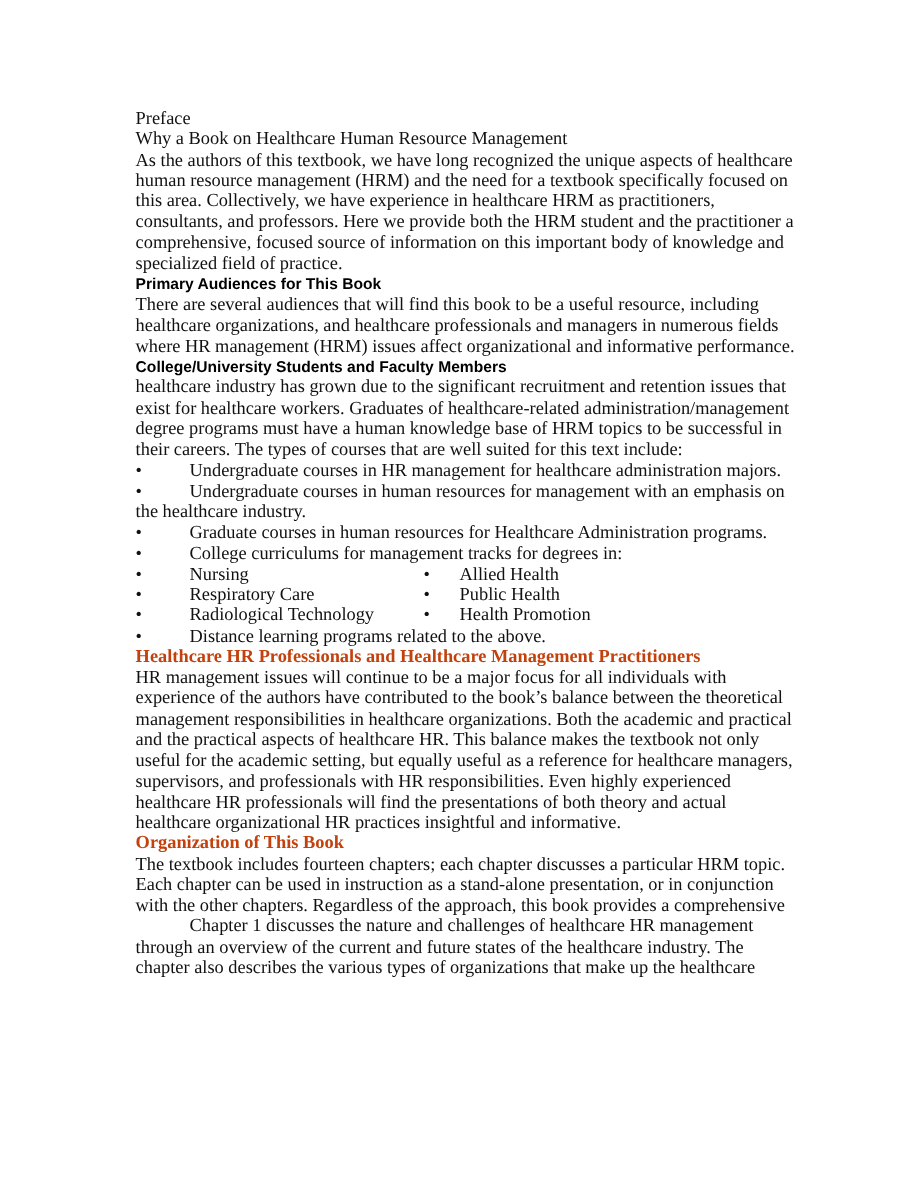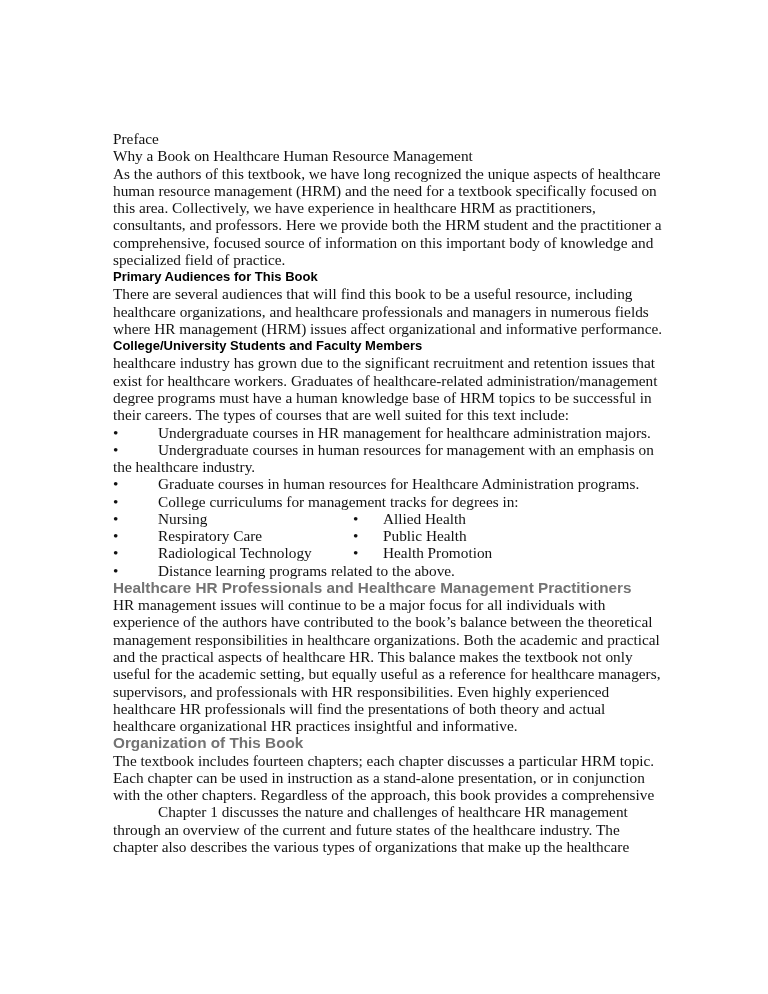--- a/index.html
+++ b/index.html
@@ -15,36 +15,35 @@
     }
     .page {
       position: absolute;
       left: 113px;
       top: 90px;
       width: 545px;
       font-family: "Liberation Serif", serif;
       font-size: 15.3px;
       line-height: 17.27px;
       color: #111111;
-      margin-top: 40px;
     }
     .line {
       white-space: nowrap;
       height: 17.27px;
     }
     .h-sans {
       font-family: "Liberation Sans", sans-serif;
       font-weight: bold;
       font-size: 13px;
       color: #000;
     }
     .h-serif {
-      font-family: Liberation Sans, sans-serif;
+      font-family: Liberation Serif, serif;
       font-weight: bold;
-      color: #737373;
+      color: #c2410c;
     }
     .bullet-row {
       position: relative;
       height: 17.27px;
       white-space: nowrap;
     }
     .bullet {
       position: absolute;
       left: 0;
     }

